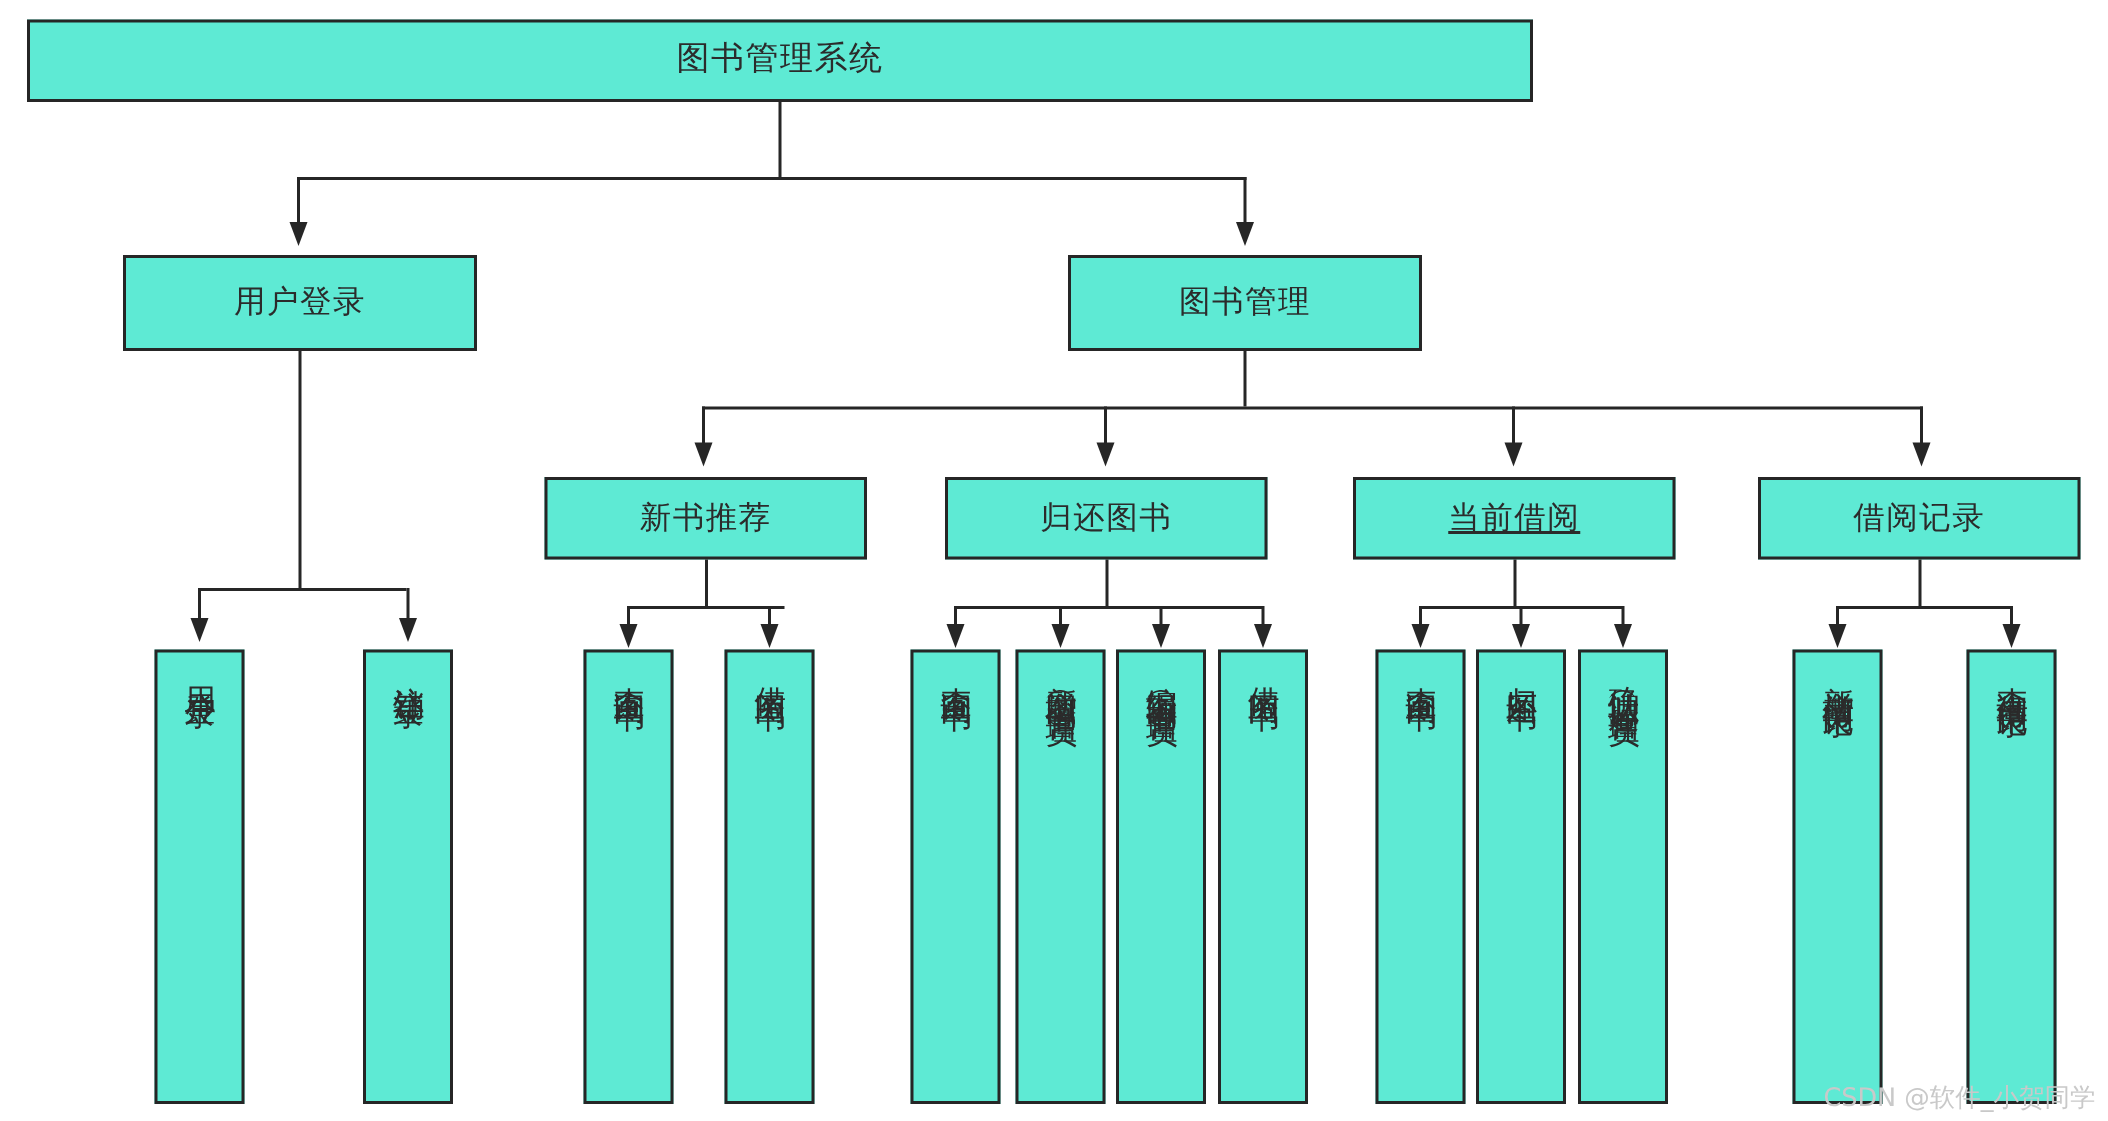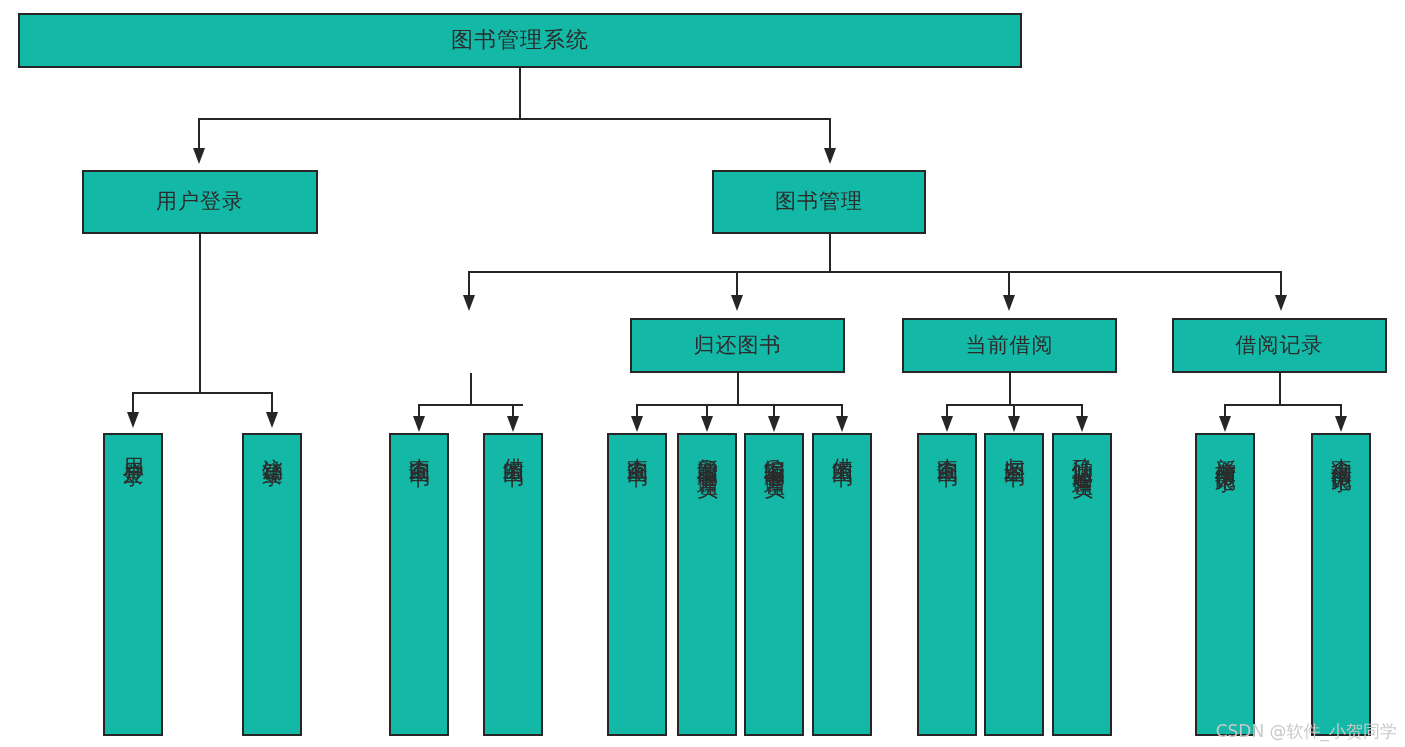--- a/index.html
+++ b/index.html
@@ -12,21 +12,21 @@
     width:1405px;
     height:747px;
     background:#ffffff;
     overflow:hidden;
   }
   
   .node{
     position:absolute;
     box-sizing:border-box;
     border:2px solid #262626;
-    background:#14b8a6;
+    background:#5eead4;
     display:flex;
     align-items:center;
     justify-content:center;
     color:#2b2b2b;
   }
   .node .label{
     font-size:21px;
     letter-spacing:1px;
     line-height:1.1;
     white-space:nowrap;
@@ -87,21 +87,21 @@
   <div class="ln h" style="left:198px;top:118px;width:633px;"></div>
 
   <div class="ln v" style="left:198px;top:118px;height:32px;"></div>
   <div class="arrow" style="left:193px;top:148px;"></div>
   <div class="ln v" style="left:829px;top:118px;height:32px;"></div>
   <div class="arrow" style="left:824px;top:148px;"></div>
 
   <div class="node" style="left:82px;top:170px;width:236px;height:64px;">
     <span class="label">用户登录</span>
   </div>
-  <div class="node" style="left:712px;top:170px;width:214px;height:64px;">
+  <div class="node" style="left:712px;top:170px;width:236px;height:64px;">
     <span class="label">图书管理</span>
   </div>
 
   <div class="ln v" style="left:199px;top:234px;height:158px;"></div>
   <div class="ln h" style="left:132px;top:392px;width:139px;"></div>
   <div class="ln v" style="left:132px;top:392px;height:22px;"></div>
   <div class="arrow" style="left:127px;top:412px;"></div>
   <div class="ln v" style="left:271px;top:392px;height:22px;"></div>
   <div class="arrow" style="left:266px;top:412px;"></div>
 
@@ -109,24 +109,27 @@
   <div class="ln h" style="left:468px;top:271px;width:814px;"></div>
   <div class="ln v" style="left:468px;top:271px;height:26px;"></div>
   <div class="arrow" style="left:463px;top:295px;"></div>
   <div class="ln v" style="left:736px;top:271px;height:26px;"></div>
   <div class="arrow" style="left:731px;top:295px;"></div>
   <div class="ln v" style="left:1008px;top:271px;height:26px;"></div>
   <div class="arrow" style="left:1003px;top:295px;"></div>
   <div class="ln v" style="left:1280px;top:271px;height:26px;"></div>
   <div class="arrow" style="left:1275px;top:295px;"></div>
 
+  <div class="node" style="left:363px;top:318px;width:215px;height:55px;">
+    <span class="label">新书推荐</span>
+  </div>
   <div class="node" style="left:630px;top:318px;width:215px;height:55px;">
     <span class="label">归还图书</span>
   </div>
-  <div class="node" style="left:902px;top:318px;width:215px;height:55px;">
+  <div class="node" style="left:902px;top:318px;width:215px;height:55px;text-decoration:underline;">
     <span class="label">当前借阅</span>
   </div>
   <div class="node" style="left:1172px;top:318px;width:215px;height:55px;align-items:center;">
     <span class="label">借阅记录</span>
   </div>
 
   <div class="ln v" style="left:470px;top:373px;height:31px;"></div>
   <div class="ln h" style="left:418px;top:404px;width:105px;"></div>
   <div class="ln v" style="left:418px;top:404px;height:14px;"></div>
   <div class="arrow" style="left:413px;top:416px;"></div>

